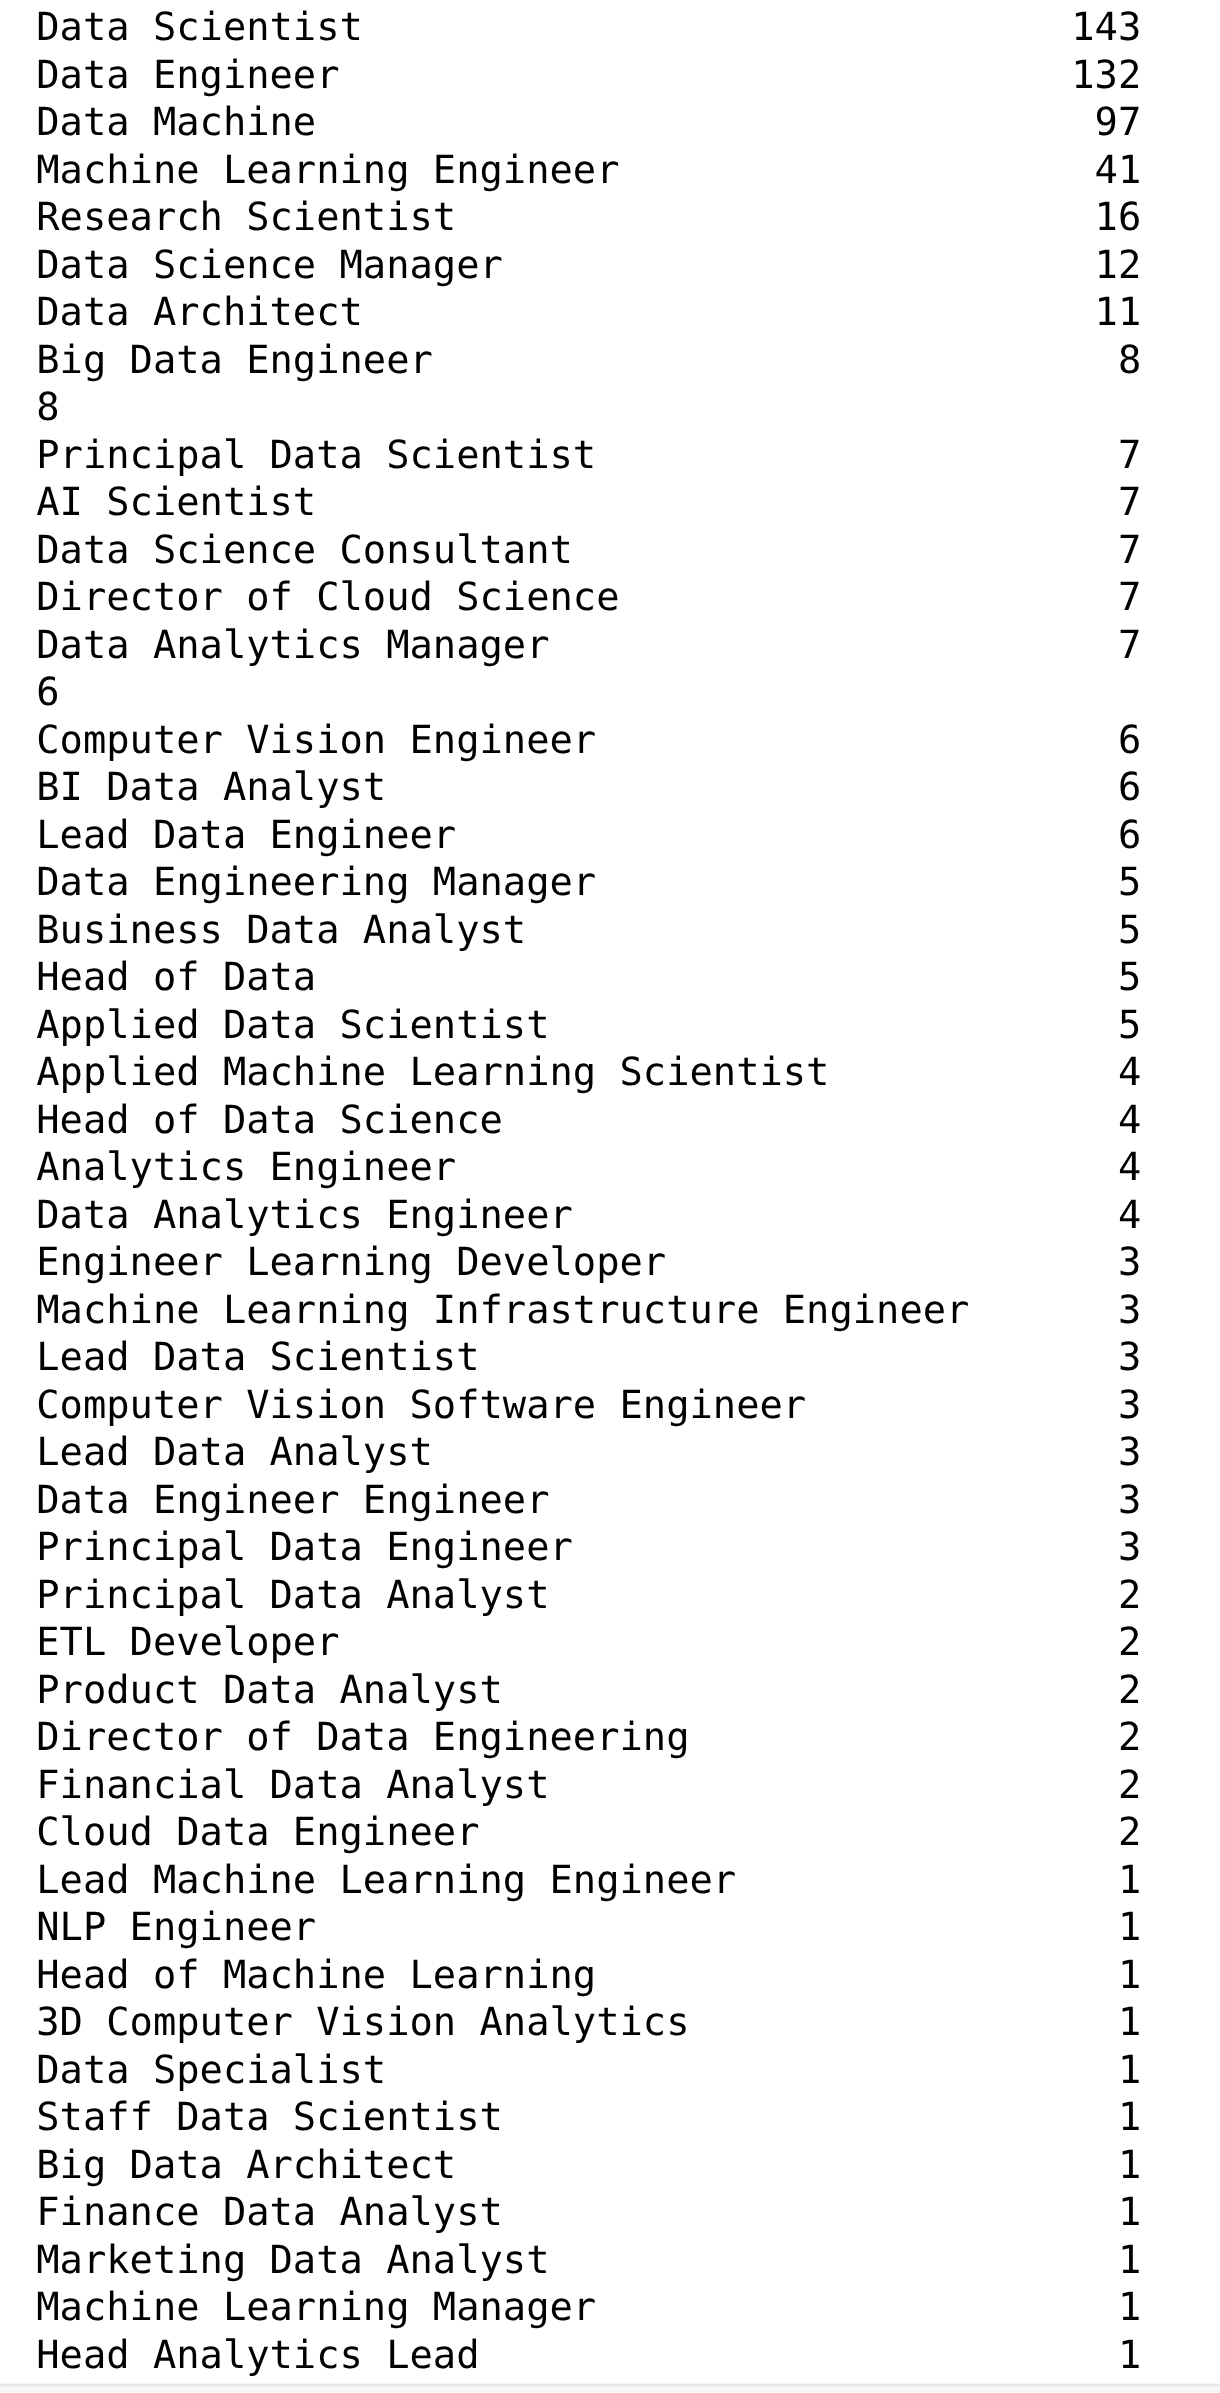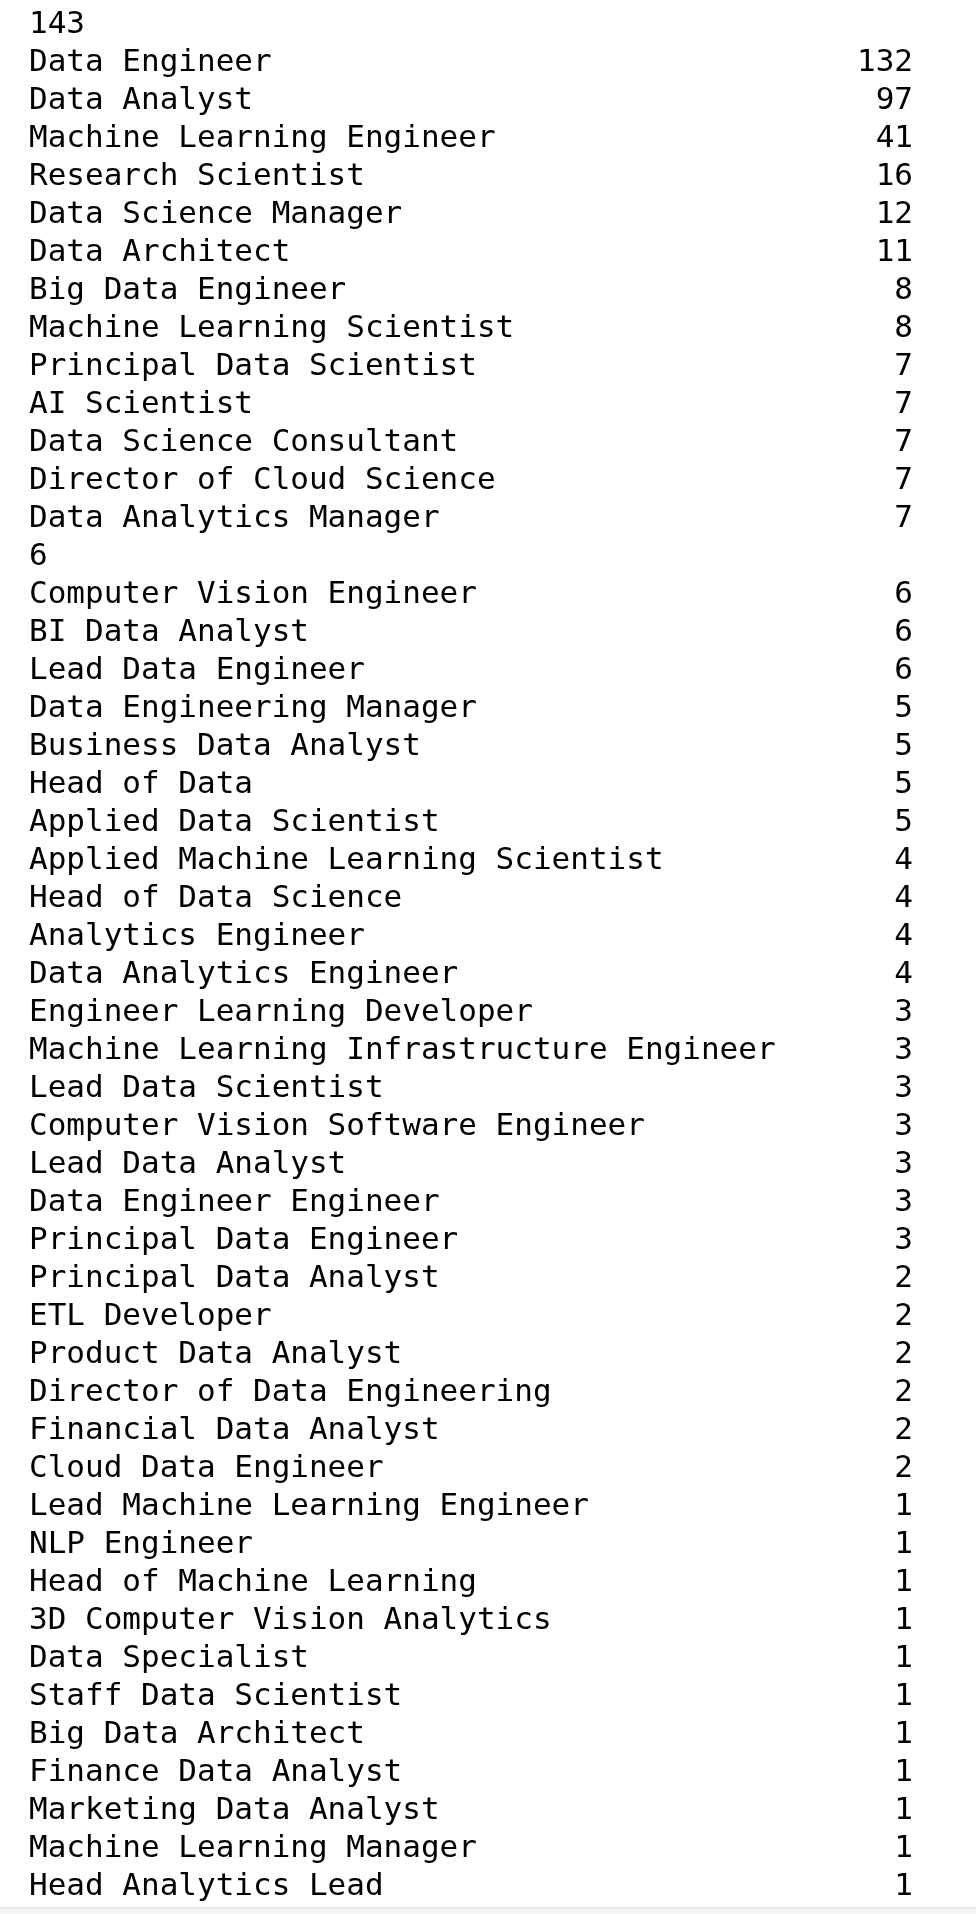--- a/index.html
+++ b/index.html
@@ -40,29 +40,29 @@
       top: 1907px;
       bottom: 0;
       background: #f5f5f5;
       border-top: 2px solid #e6e6e6;
     }
   </style>
 </head>
 <body>
 
 <div class="output">
-  <div class="row"><span class="count">143</span></div>
+  <div class="row"><span class="label">Data Scientist</span><span class="count">143</span></div>
   <div class="row"><span class="label">Data Engineer</span><span class="count">132</span></div>
-  <div class="row"><span class="label">Data Analyst</span><span class="count">97</span></div>
+  <div class="row"><span class="label">Data Machine</span><span class="count">97</span></div>
   <div class="row"><span class="label">Machine Learning Engineer</span><span class="count">41</span></div>
   <div class="row"><span class="label">Research Scientist</span><span class="count">16</span></div>
   <div class="row"><span class="label">Data Science Manager</span><span class="count">12</span></div>
   <div class="row"><span class="label">Data Architect</span><span class="count">11</span></div>
   <div class="row"><span class="label">Big Data Engineer</span><span class="count">8</span></div>
-  <div class="row"><span class="label">Machine Learning Scientist</span><span class="count">8</span></div>
+  <div class="row"><span class="count">8</span></div>
   <div class="row"><span class="label">Principal Data Scientist</span><span class="count">7</span></div>
   <div class="row"><span class="label">AI Scientist</span><span class="count">7</span></div>
   <div class="row"><span class="label">Data Science Consultant</span><span class="count">7</span></div>
   <div class="row"><span class="label">Director of Cloud Science</span><span class="count">7</span></div>
   <div class="row"><span class="label">Data Analytics Manager</span><span class="count">7</span></div>
   <div class="row"><span class="count">6</span></div>
   <div class="row"><span class="label">Computer Vision Engineer</span><span class="count">6</span></div>
   <div class="row"><span class="label">BI Data Analyst</span><span class="count">6</span></div>
   <div class="row"><span class="label">Lead Data Engineer</span><span class="count">6</span></div>
   <div class="row"><span class="label">Data Engineering Manager</span><span class="count">5</span></div>

